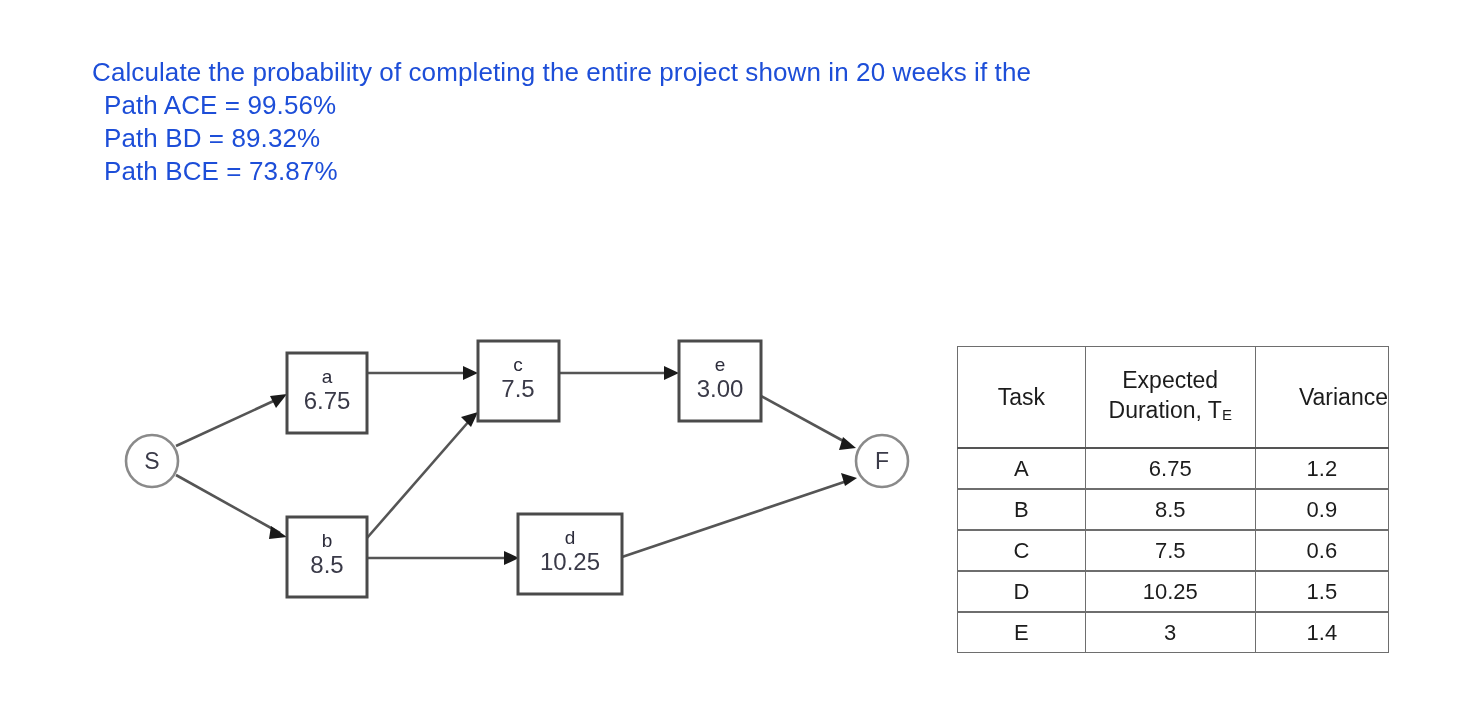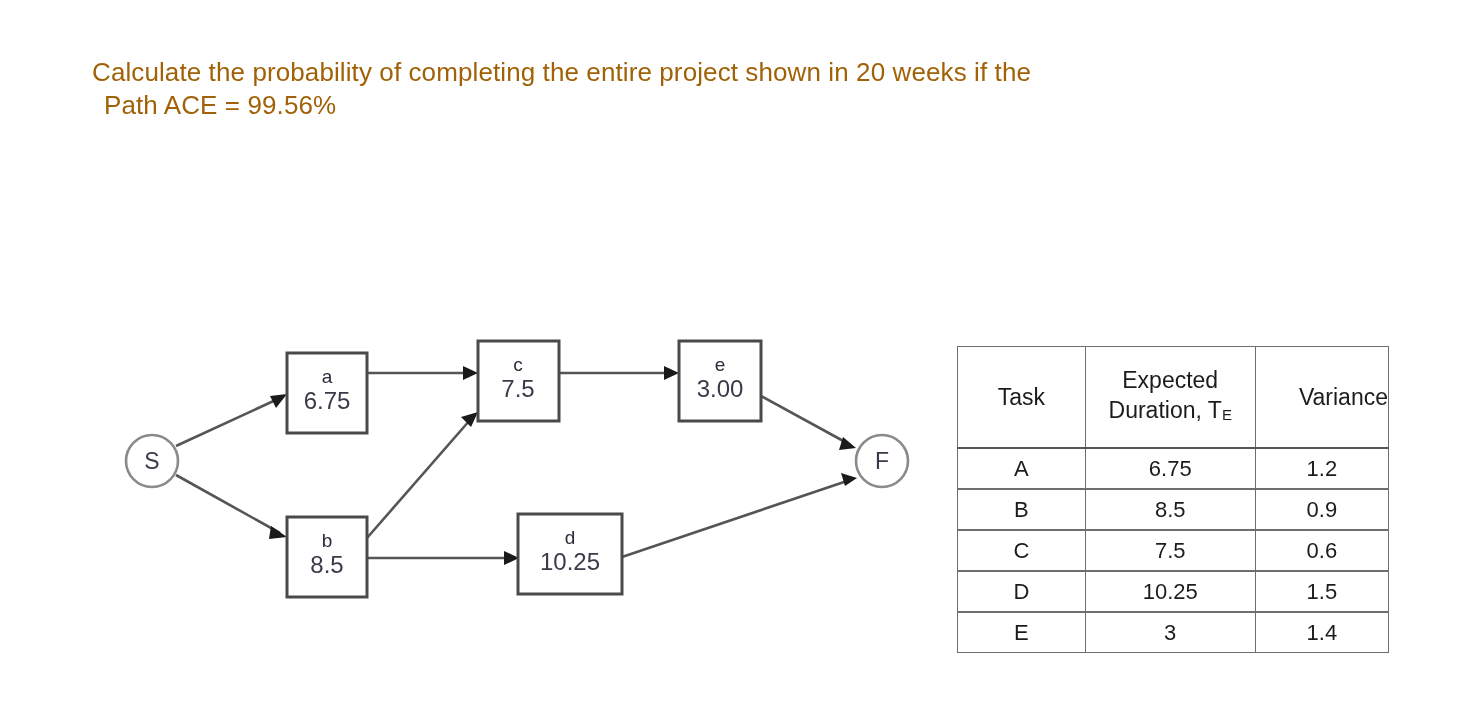--- a/index.html
+++ b/index.html
@@ -21,21 +21,21 @@
   }
 
   
   #question-text {
     position: absolute;
     left: 92px;
     top: 56px;
     width: 1260px;
     font-size: 26px;
     line-height: 33px;
-    color: #a16207;
+    color: #1d4ed8;
     letter-spacing: 0.1px;
   }
   #question-text .qline {
     display: block;
     white-space: pre-wrap;
     margin-left: 12px;
   }
   #question-text .qprompt {
     display: block;
   }
@@ -129,20 +129,22 @@
   }
 </style>
 </head>
 <body>
 
 <div id="page">
 
   <div id="question-text">
     <span class="qprompt">Calculate the probability of completing the entire project shown in 20 weeks if the</span>
     <span class="qline">Path ACE = 99.56%</span>
+    <span class="qline">Path BD = 89.32%</span>
+    <span class="qline">Path BCE = 73.87%</span>
   </div>
 
   <div id="network-diagram">
     <svg width="830" height="310" viewBox="0 0 830 310" xmlns="http://www.w3.org/2000/svg">
 
       <g>
         <line class="edge-line" x1="66" y1="126" x2="170" y2="78"></line>
         <polygon class="edge-head" points="177,74 160,76 166,88"></polygon>
       </g>
 

